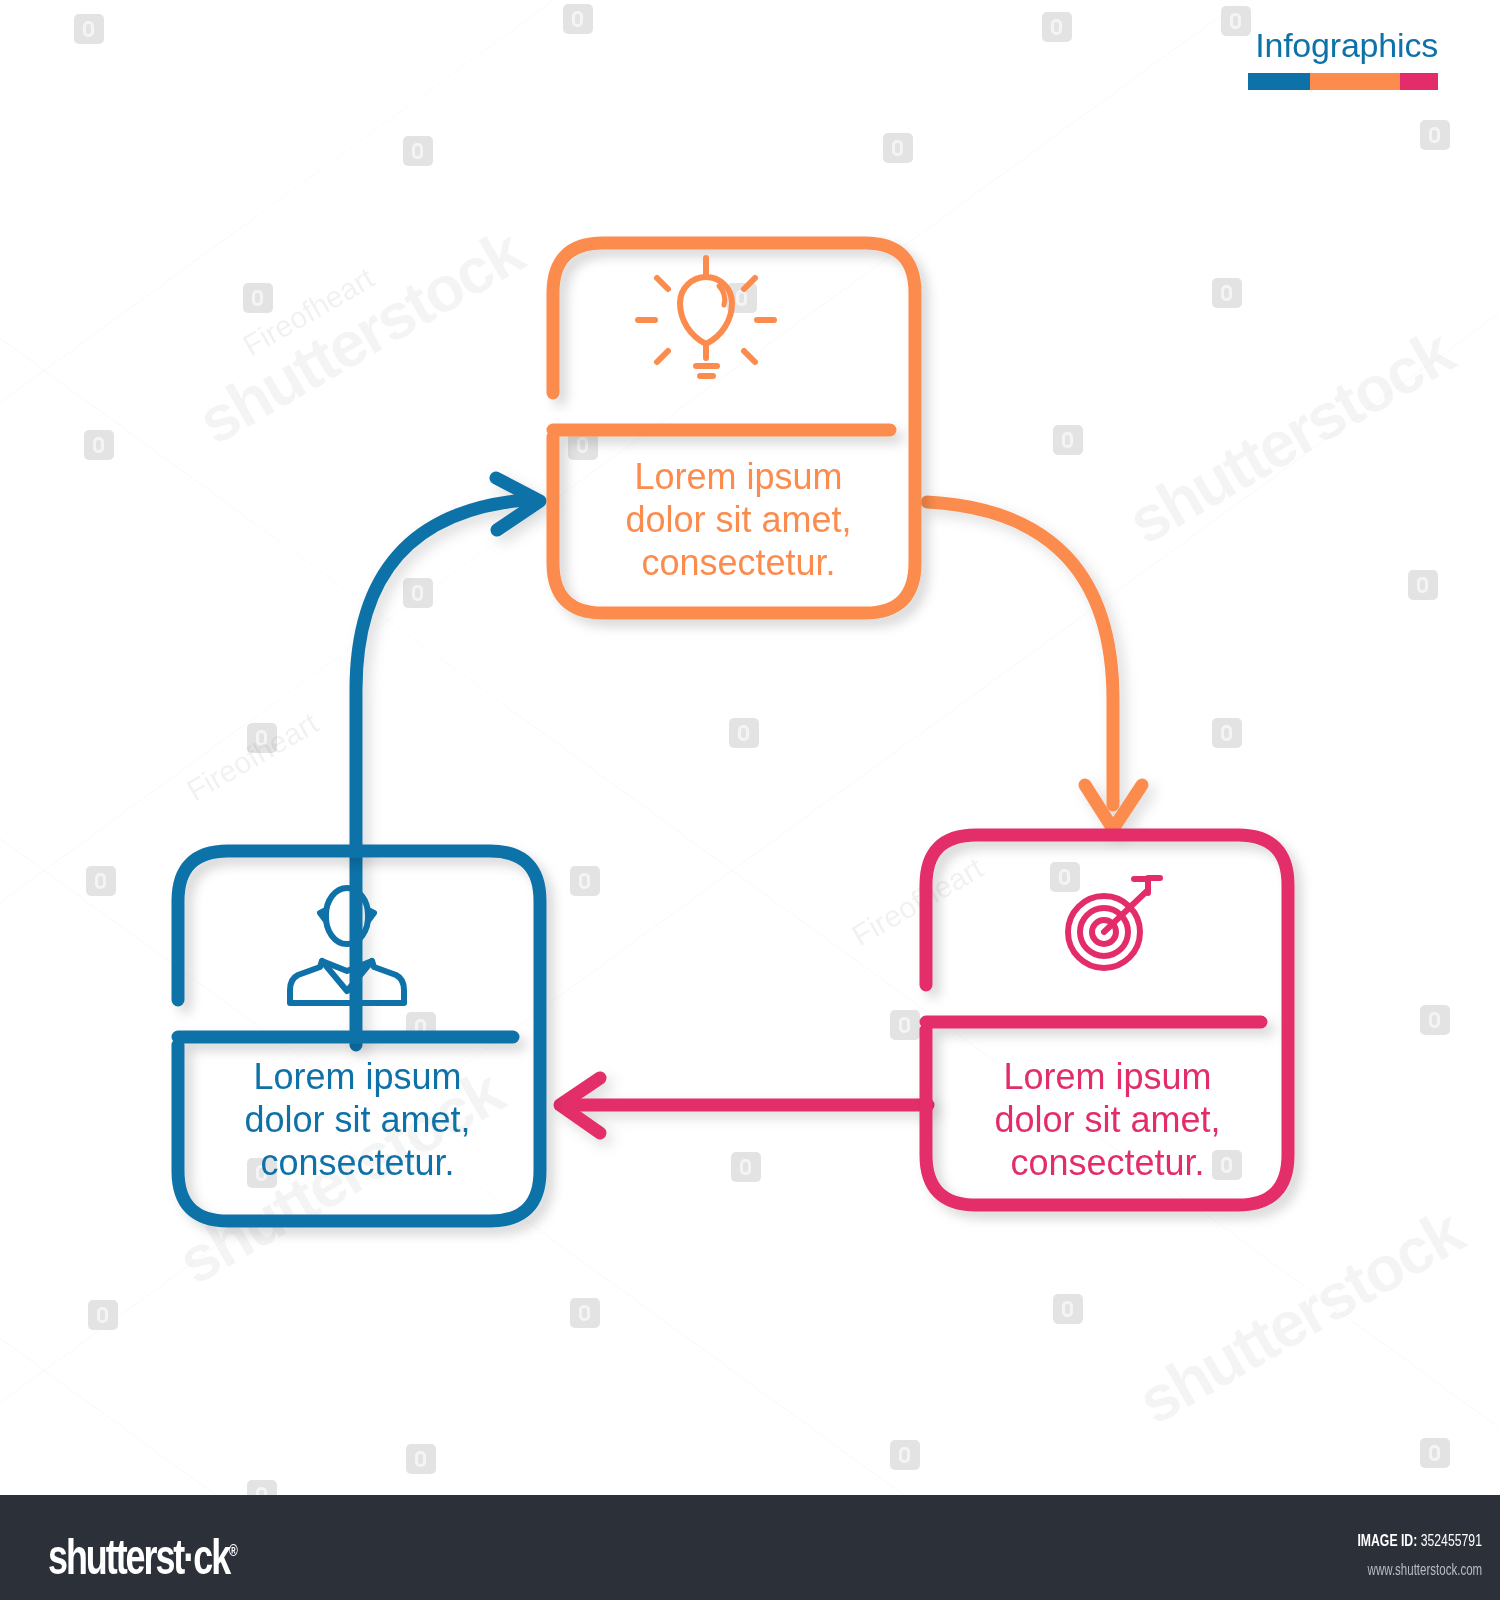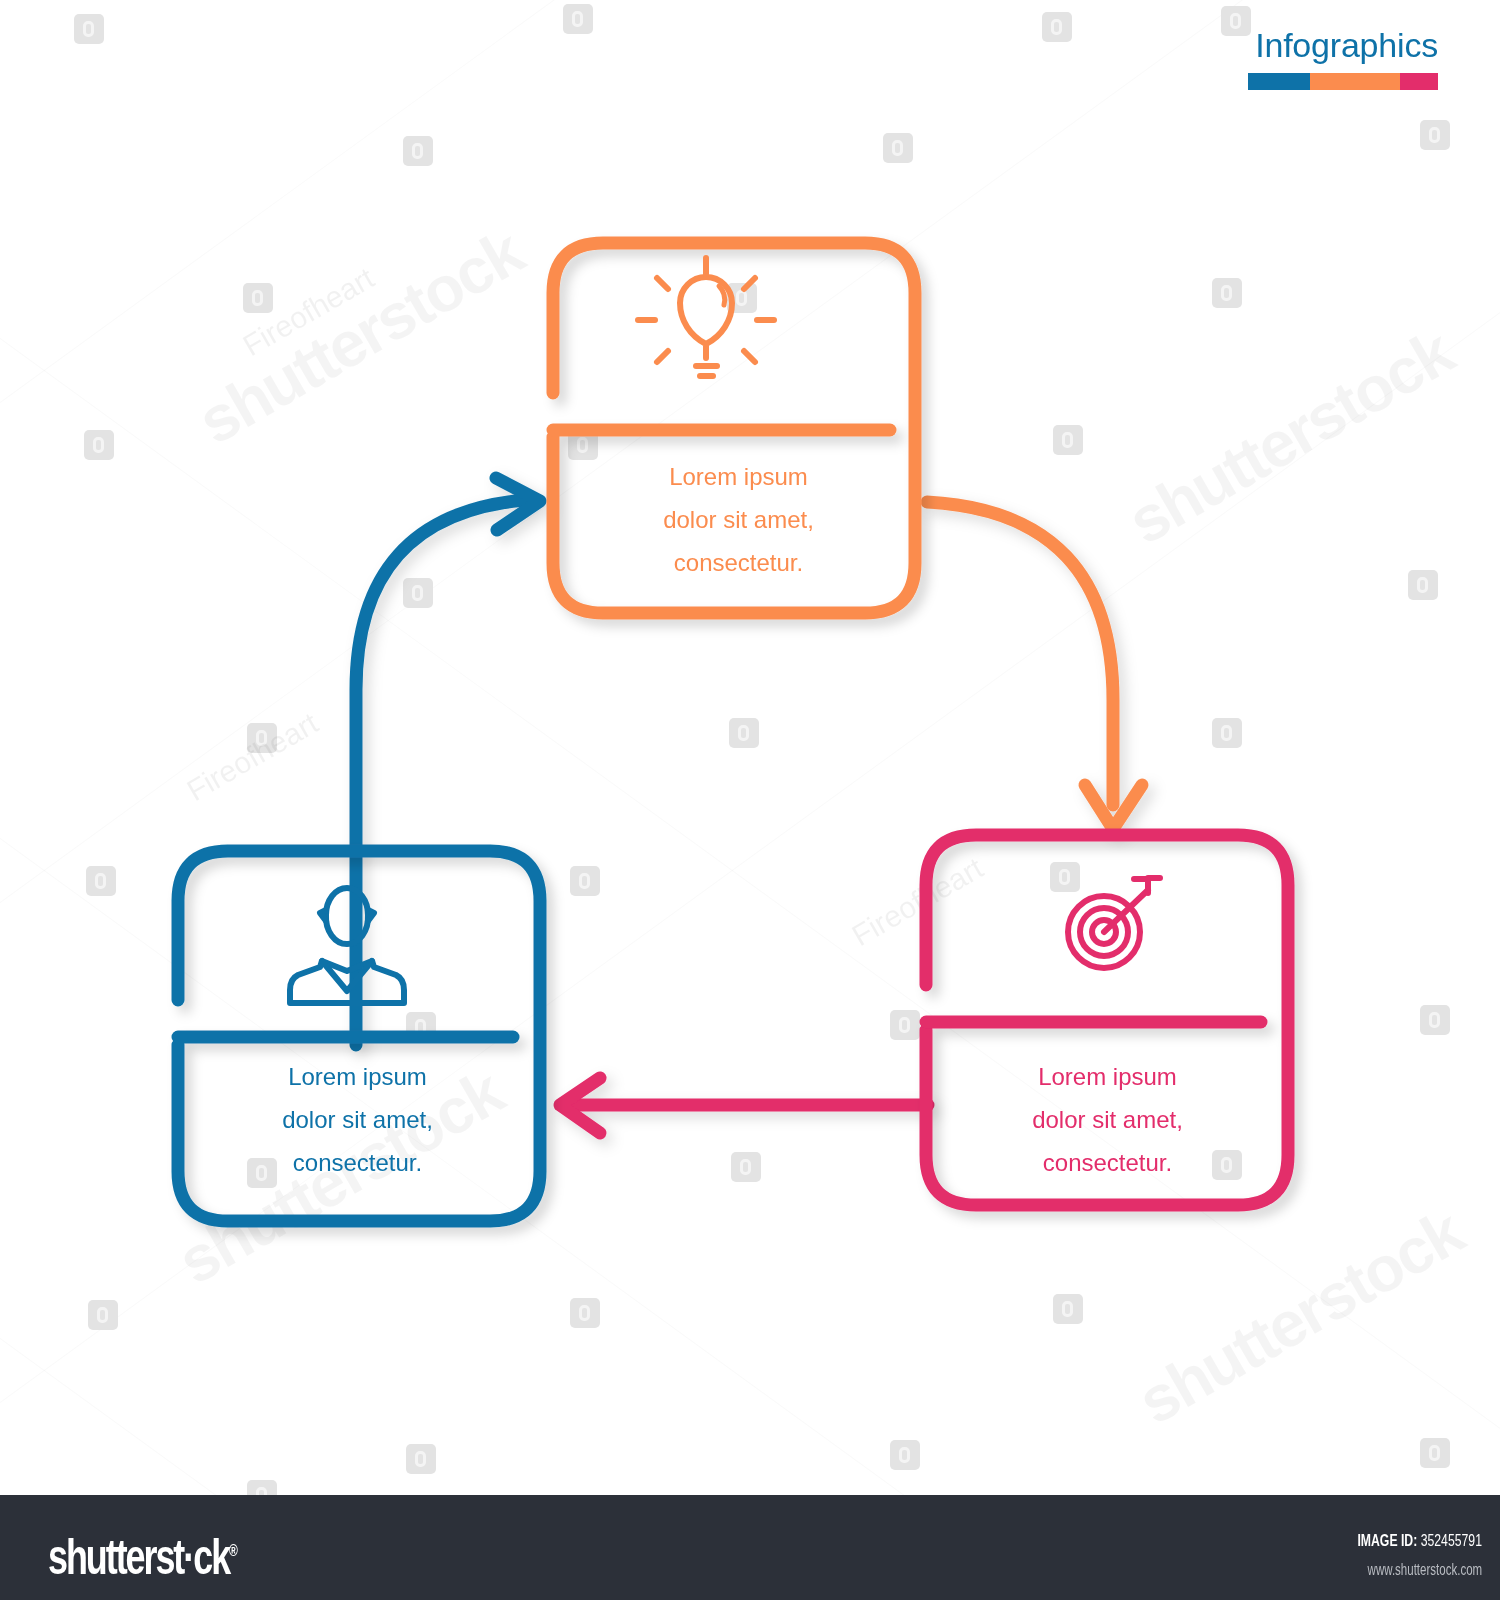--- a/index.html
+++ b/index.html
@@ -53,21 +53,21 @@
     position: absolute;
     left: 0; top: 0;
     width: 1500px;
     height: 1600px;
   }
 
   
   .card-text {
     position: absolute;
     text-align: center;
-    font-size: 24px;
+    font-size: 36px;
     line-height: 43px;
     font-family: "Liberation Sans", sans-serif;
     white-space: pre-line;
   }
   #text-orange { left: 556px; top: 455px; width: 365px; color: #FB8C4E; }
   #text-blue   { left: 175px; top: 1055px; width: 365px; color: #0E72A8; }
   #text-pink   { left: 925px; top: 1055px; width: 365px; color: #E32D6B; }
 
   
   #footer {

